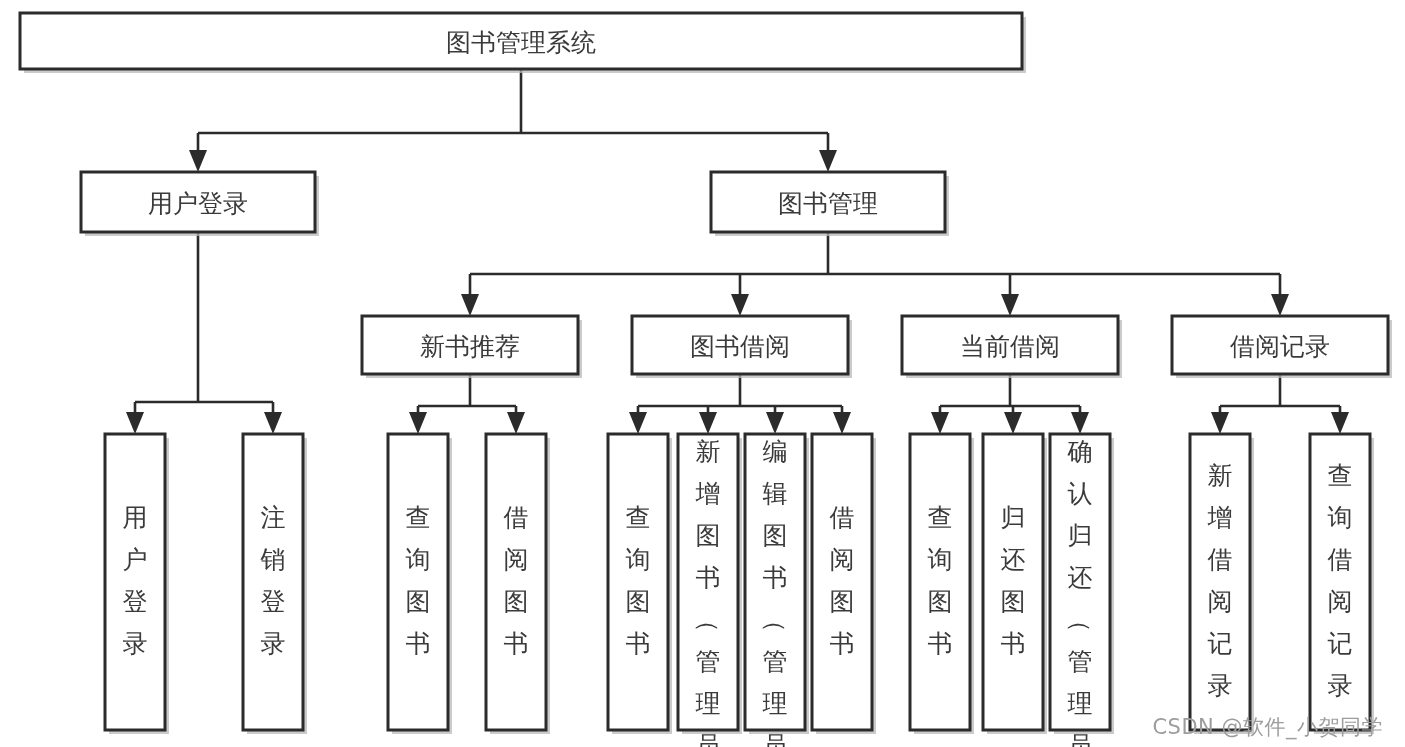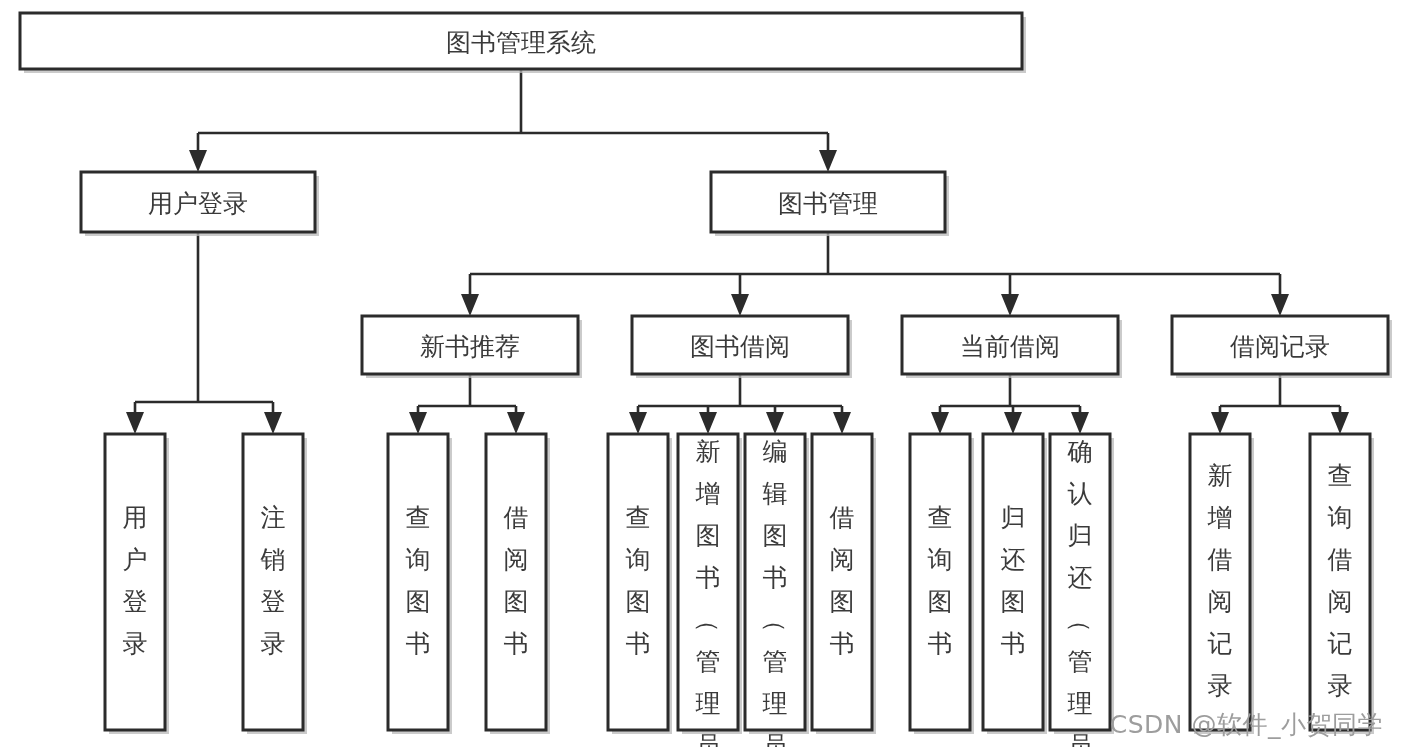--- a/index.html
+++ b/index.html
@@ -59,21 +59,21 @@
     fill: #3a3a3a;
     font-family: "DejaVu Sans", "Liberation Sans", sans-serif;
     font-size: 25px;
     text-anchor: middle;
   }
   .watermark-text {
     position: absolute;
     right: 8px;
     bottom: 6px;
     font-family: "DejaVu Sans", "Liberation Sans", sans-serif;
-    font-size: 25px;
+    font-size: 21px;
     color: #9d9d9d;
     white-space: nowrap;
     letter-spacing: 0.5px;
     user-select: none;
   }
 </style>
 </head>
 <body>
 
 <div id="diagram-root">

